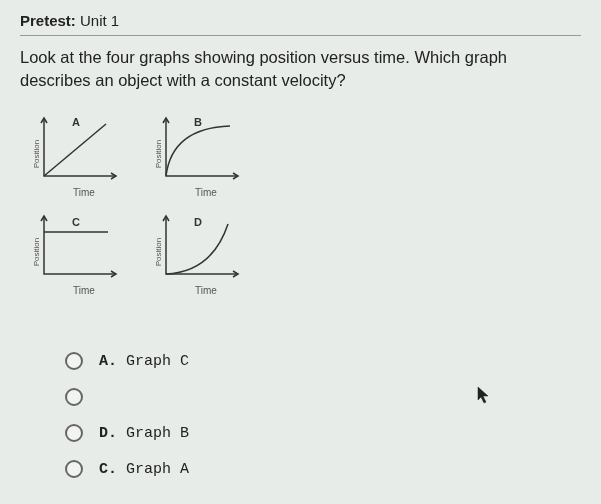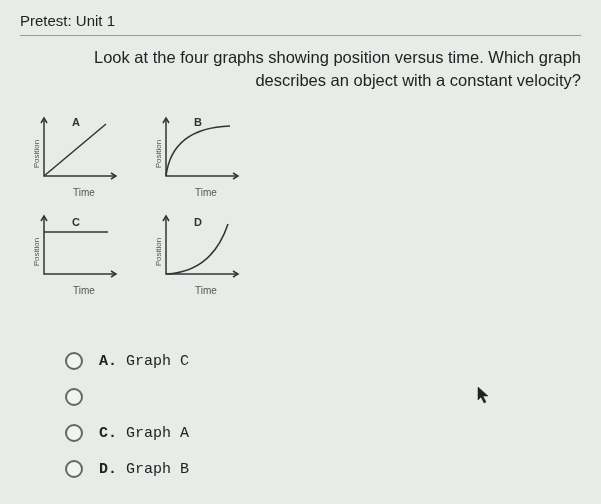--- a/index.html
+++ b/index.html
@@ -9,31 +9,30 @@
       background: #e8ece8;
       font-family: Arial, sans-serif;
       padding: 12px 20px;
       color: #222;
       position: relative;
     }
     .header {
       font-size: 15px;
       margin-bottom: 6px;
     }
-    .header strong { font-weight: normal; }
+    .header strong { font-weight: bold; }
     .divider {
       border-top: 1px solid #999;
       margin-bottom: 10px;
     }
     .question {
       font-size: 16.5px;
       line-height: 1.4;
       margin-bottom: 22px;
       color: #222;
-      text-align: right;
     }
     .graphs {
       display: grid;
       grid-template-columns: 100px 100px;
       grid-template-rows: 80px 80px;
       gap: 18px 22px;
       margin-left: 8px;
       margin-bottom: 60px;
     }
     .graph {
@@ -169,29 +168,29 @@
       <strong>A.</strong>
       <span>Graph C</span>
     </span>
   </div>
   <div class="option">
     <span class="radio"></span>
   </div>
   <div class="option">
     <span class="radio"></span>
     <span class="opt-text">
-      <strong>C.</strong>
-      <span>Graph A</span>
+      <strong>D.</strong>
+      <span>Graph B</span>
     </span>
   </div>
   <div class="option">
     <span class="radio"></span>
     <span class="opt-text">
-      <strong>D.</strong>
-      <span>Graph B</span>
+      <strong>C.</strong>
+      <span>Graph A</span>
     </span>
   </div>
 </div>
 
 <div class="cursor">
   <svg width="14" height="18" viewBox="0 0 14 18">
     <path d="M1 1 L1 14 L4 11 L7 17 L9 16 L6 10 L11 10 Z" fill="#222" stroke="#222" stroke-width="0.5"></path>
   </svg>
 </div>
 

